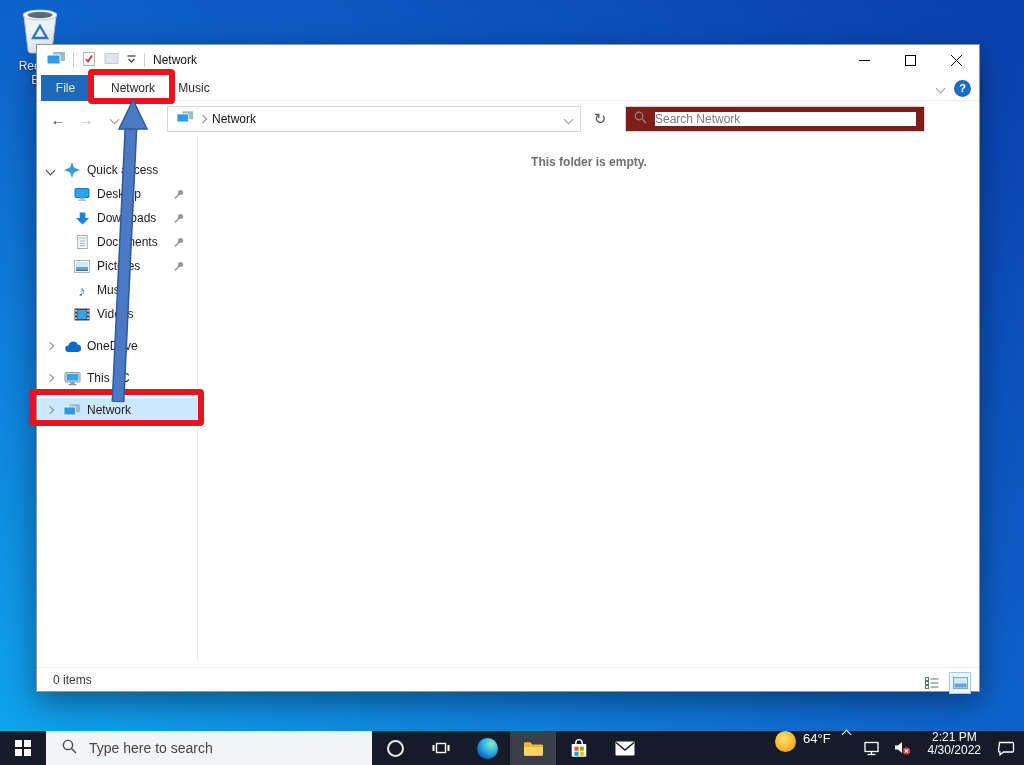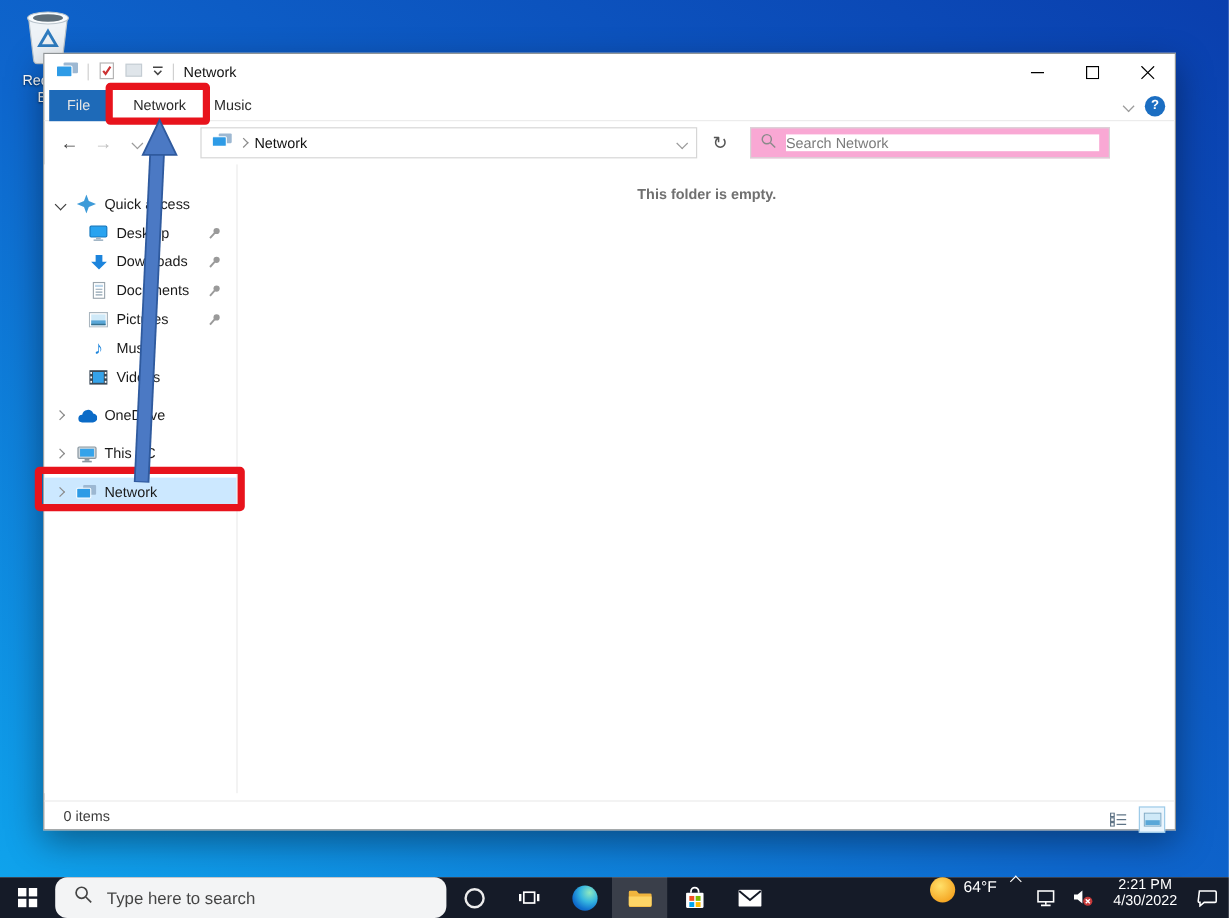--- a/index.html
+++ b/index.html
@@ -38,21 +38,21 @@
   .chev.down { transform:rotate(45deg); }
   .chev.right { transform:rotate(-45deg); border-color:#8a8a8a; width:6px; height:6px;}
   .chev.dark { border-color:#3c3c3c; }
   .addr-box { position:absolute; left:130px; top:5px; width:414px; height:26px; border:1px solid #d6d6d6;
     display:flex; align-items:center; padding:0 8px; gap:6px; background:#fff;}
   .addr-box .loc { font-size:12px; color:#111; }
   .addr-box .dd { margin-left:auto; }
   .refresh-btn { position:absolute; left:550px; top:5px; width:26px; height:26px; display:flex; align-items:center;
     justify-content:center; color:#555; font-size:15px; }
   .search-box { position:absolute; left:588px; top:5px; width:300px; height:26px; border:1px solid #d6d6d6;
-    display:flex; align-items:center; padding:0 8px; gap:8px; background:#f9a8d4;}
+    display:flex; align-items:center; padding:0 8px; gap:8px; background:#7f1d1d;}
   .search-box input { border:none; outline:none; flex:1; font-family:"Liberation Sans",sans-serif; font-size:12px; color:#333;}
   .search-box input::placeholder { color:#7b7b7b; opacity:1; }
 
   .sidebar { position:absolute; left:0; top:92px; bottom:30px; width:161px; border-right:1px solid #ebebeb;
     padding-top:21px; background:#fff; }
   .srow { height:24px; display:flex; align-items:center; position:relative; }
   .srow .twisty { position:absolute; left:10px; }
   .srow .ico { position:absolute; display:flex; align-items:center; justify-content:center; width:18px; height:18px; }
   .srow.lv0 .ico { left:26px; } .srow.lv0 .txt { margin-left:50px; }
   .srow.lv1 .ico { left:36px; } .srow.lv1 .txt { margin-left:60px; }
@@ -75,21 +75,21 @@
   .redbox { border:6px solid #e8131c; border-radius:4px; }
 
   
   .taskbar { position:absolute; left:0; bottom:0; width:1024px; height:34px; background:#151b28; z-index:10;
     display:flex; align-items:center; color:#fff; }
   .tb-btn { width:46px; height:34px; display:flex; align-items:center; justify-content:center; flex:0 0 auto; }
   .tb-btn.active { background:rgba(255,255,255,.16); }
   .win-logo { display:grid; grid-template-columns:7px 7px; grid-template-rows:7px 7px; gap:2px; }
   .win-logo span { background:#fff; }
   .tb-search { width:326px; height:34px; background:#f3f4f5; display:flex; align-items:center; gap:12px;
-    padding-left:16px; flex:0 0 auto;border-radius:10px; }
+    padding-left:16px; flex:0 0 auto; }
   .tb-search input { border:none; outline:none; background:transparent; font-family:"Liberation Sans",sans-serif;
     font-size:14px; color:#333; width:220px; }
   .tb-search input::placeholder { color:#454545; opacity:1; }
   .cortana-ring { width:17px; height:17px; border:2px solid #ececec; border-radius:50%; }
   .edge-ball { width:21px; height:21px; border-radius:50%;
     background: radial-gradient(circle at 68% 28%, #8fe8c0 0%, #35b6e0 38%, #1070ce 70%, #0b4aa6 100%); }
   .tray { position:absolute; right:6px; top:0; height:34px; display:flex; align-items:flex-start; gap:7px; }
   .sun { width:21px; height:21px; border-radius:50%; background:radial-gradient(circle at 40% 35%, #ffe06a, #f5a623 75%, #df921c); }
   .temp { font-size:13px; color:#fff; margin-right:2px; }
   .chev-up { width:7px; height:7px; border-left:1.6px solid #fff; border-top:1.6px solid #fff; transform:rotate(45deg); margin:0 3px; }

